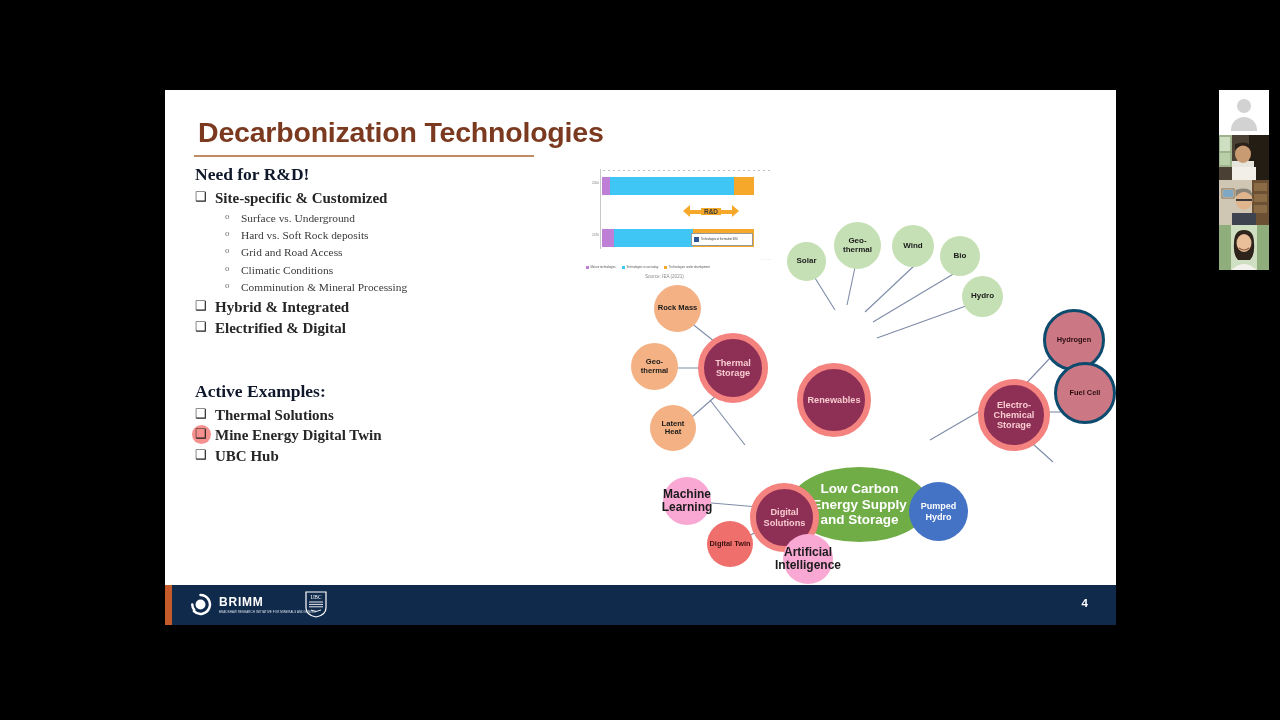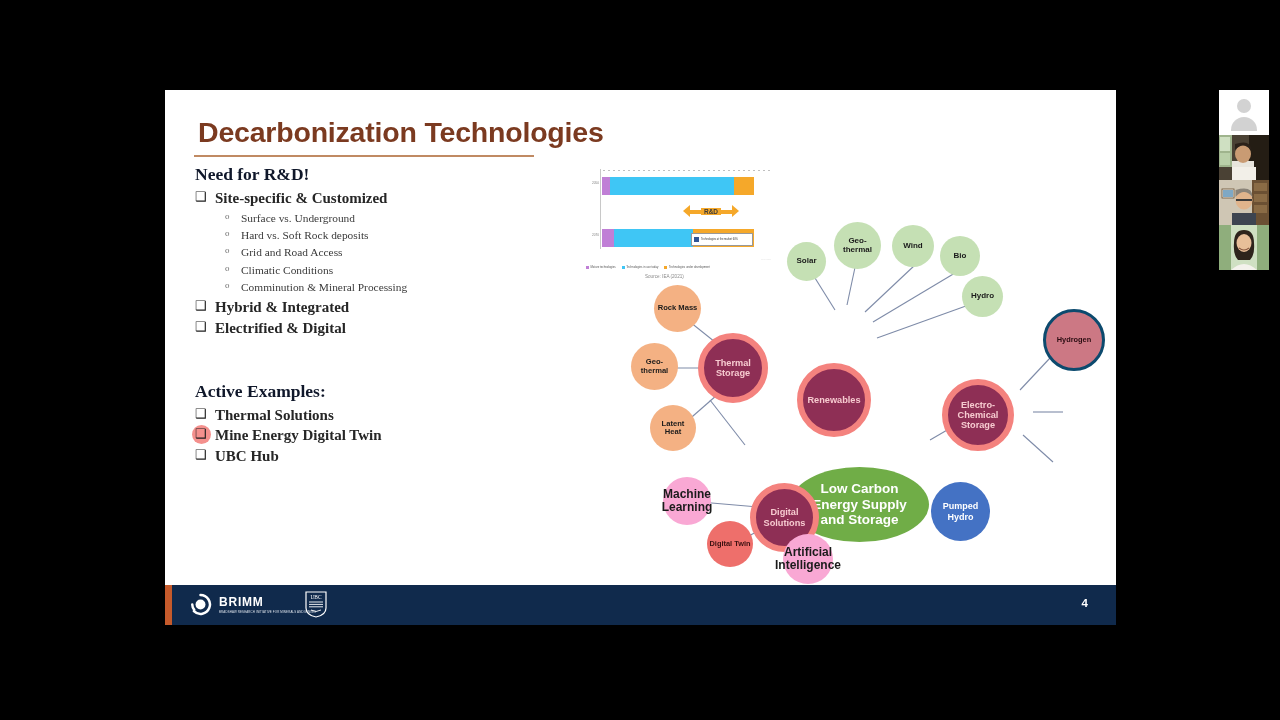--- a/index.html
+++ b/index.html
@@ -348,27 +348,27 @@
       <div class="node n-hub" style="left:625px; top:377px; width:139px; height:75px; border-radius:50%;">
         <span>Low Carbon<br>Energy Supply<br>and Storage</span>
       </div>
 
       <div class="node n-main ring" style="left:632px; top:273px; width:74px; height:74px;">
         <span>Renewables</span>
       </div>
       <div class="node n-main ring" style="left:533px; top:243px; width:70px; height:70px;">
         <span>Thermal<br>Storage</span>
       </div>
-      <div class="node n-main ring" style="left:777px; top:289px; width:72px; height:72px;">
+      <div class="node n-main ring" style="left:813px; top:289px; width:72px; height:72px;">
         <span>Electro-<br>Chemical<br>Storage</span>
       </div>
       <div class="node n-main ring" style="left:585px; top:393px; width:69px; height:69px;">
         <span>Digital<br>Solutions</span>
       </div>
-      <div class="node n-blue" style="left:766px; top:392px; width:59px; height:59px;">
+      <div class="node n-blue" style="left:744px; top:392px; width:59px; height:59px;">
         <span>Pumped<br>Hydro</span>
       </div>
 
       <div class="node n-green" style="left:622px; top:152px; width:39px; height:39px;">
         <span>Solar</span>
       </div>
       <div class="node n-green" style="left:669px; top:132px; width:47px; height:47px;">
         <span>Geo-<br>thermal</span>
       </div>
       <div class="node n-green" style="left:727px; top:135px; width:42px; height:42px;">
@@ -386,20 +386,23 @@
       </div>
       <div class="node n-orange" style="left:466px; top:253px; width:47px; height:47px;">
         <span>Geo-<br>thermal</span>
       </div>
       <div class="node n-orange" style="left:485px; top:315px; width:46px; height:46px;">
         <span>Latent<br>Heat</span>
       </div>
 
       <div class="node n-rose ring-sm" style="left:878px; top:219px; width:62px; height:62px;">
         <span>Hydrogen</span>
+      </div>
+      <div class="node n-rose ring-sm" style="left:889px; top:272px; width:62px; height:62px;">
+        <span>Fuel Cell</span>
       </div>
 
       <div class="node n-gray" style="left:498px; top:387px; width:48px; height:48px;">
         <span>Machine<br>Learning</span>
       </div>
       <div class="node n-red" style="left:542px; top:431px; width:46px; height:46px;">
         <span>Digital Twin</span>
       </div>
       <div class="node n-gray" style="left:618px; top:444px; width:50px; height:50px;">
         <span>Artificial<br>Intelligence</span>

